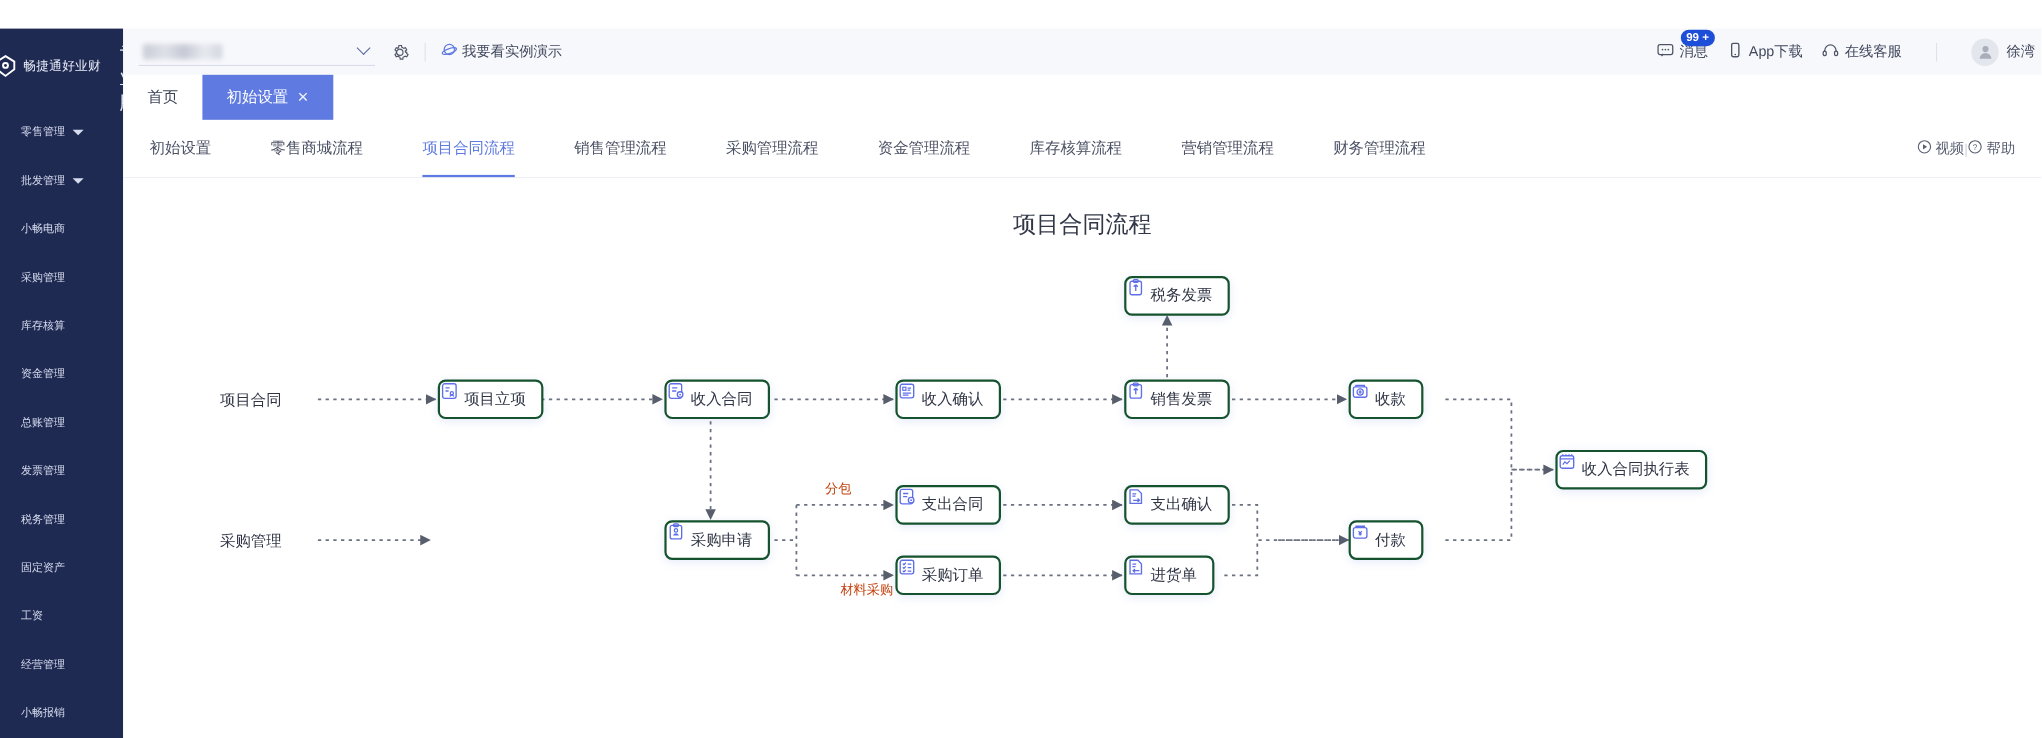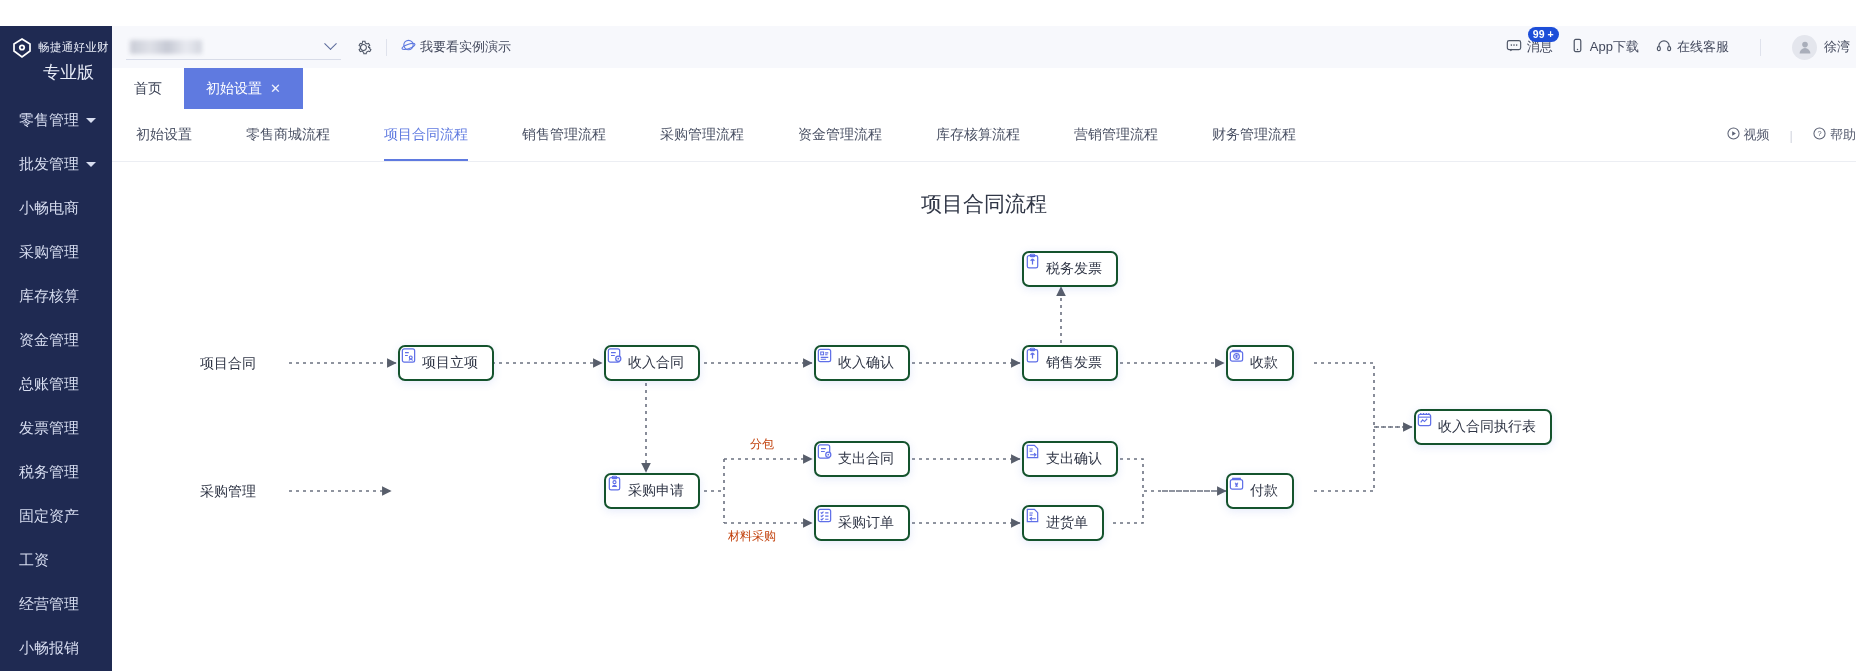--- a/index.html
+++ b/index.html
@@ -13,35 +13,35 @@
 
   
   .sidebar {
     position: absolute; left: 0; top: 26px;
     width: 112px; height: 645px;
     background: #1f2a52;
     overflow: hidden;
   }
   .brand {
     height: 60px; padding: 8px 0 0 8px;
-    display: flex; flex-direction: column; justify-content: center; align-items: center;
+    display: flex; flex-direction: row; justify-content: center;
   }
   .brand-row { display: flex; align-items: center; gap: 5px; }
   .brand-logo { width: 22px; height: 22px; flex: 0 0 22px; }
   .brand-name {
     color: #e9edf8; font-size: 11.5px; letter-spacing: .3px;
     white-space: nowrap; overflow: hidden;
   }
   .brand-sub {
     color: #e9edf8; font-size: 17px; margin-top: 2px; margin-left: 17px;
   }
   .nav { margin-top: 12px; }
   .nav-item {
     height: 44px; display: flex; align-items: center;
-    padding-left: 19px; color: #d7ddf0; font-size: 15px;
+    padding-left: 19px; color: #d7ddf0; font-size: 10px;
     cursor: pointer; white-space: nowrap;
   }
   .caret {
     margin-left: 7px; width: 0; height: 0;
     border-left: 5px solid transparent; border-right: 5px solid transparent;
     border-top: 5px solid #d7ddf0;
   }
 
   
   .topbar {
@@ -118,21 +118,21 @@
     position: relative; white-space: nowrap;
   }
   .stab:first-child { margin-left: 24px; }
   .stab.active { color: #5f7ae0; }
   .stab.active::after {
     content: ""; position: absolute; left: 0; right: 0; bottom: 0;
     height: 2px; background: #5f7ae0;
   }
   .subtabs-right {
     margin-left: auto; display: flex; align-items: center;
-    gap: 20px; padding-right: 0; color: #5a6073; font-size: 13px;
+    gap: 0; padding-right: 24px; color: #5a6073; font-size: 13px;
   }
   .srlink { display: flex; align-items: center; gap: 4px; cursor: pointer; }
   .srdiv { color: #d3d6df; }
 
   
   .canvas { position: absolute; left: 112px; top: 162px; width: 1744px; height: 509px; background: #fff; }
   .chart-title {
     position: absolute; left: 0; right: 0; top: 28px;
     text-align: center; font-size: 21px; color: #313747;
   }
@@ -399,21 +399,21 @@
 
           <path d="M1202 329 L1262 329 L1262 265" marker-end="none"></path>
           <path d="M1262 265 L1300 265"></path>
         </g>
       </svg>
 
       <div class="rowlabel" style="left:88px; top:193px;">项目合同</div>
       <div class="rowlabel" style="left:88px; top:321px;">采购管理</div>
 
       <div class="edgelabel" style="left:638px; top:274px;">分包</div>
-      <div class="edgelabel" style="left:616px; top:366px;text-align:right;">材料采购</div>
+      <div class="edgelabel" style="left:652px; top:366px;text-align:right;">材料采购</div>
 
       <div class="node" style="left:286px; top:183px;">
         <span>
           <svg width="17" height="17" viewBox="0 0 18 18">
               <rect x="2.5" y="2" width="13" height="14" rx="2" fill="none" stroke="#5f6fe8" stroke-width="1.3"></rect>
               <path d="M5.3 6h4M5.3 9h3" stroke="#5f6fe8" stroke-width="1.3"></path>
               <circle cx="11.4" cy="11" r="1.5" fill="none" stroke="#5f6fe8" stroke-width="1.2"></circle>
               <path d="M9.5 14.3a2 2 0 013.8 0" fill="none" stroke="#5f6fe8" stroke-width="1.2"></path>
             </svg>
         </span>

